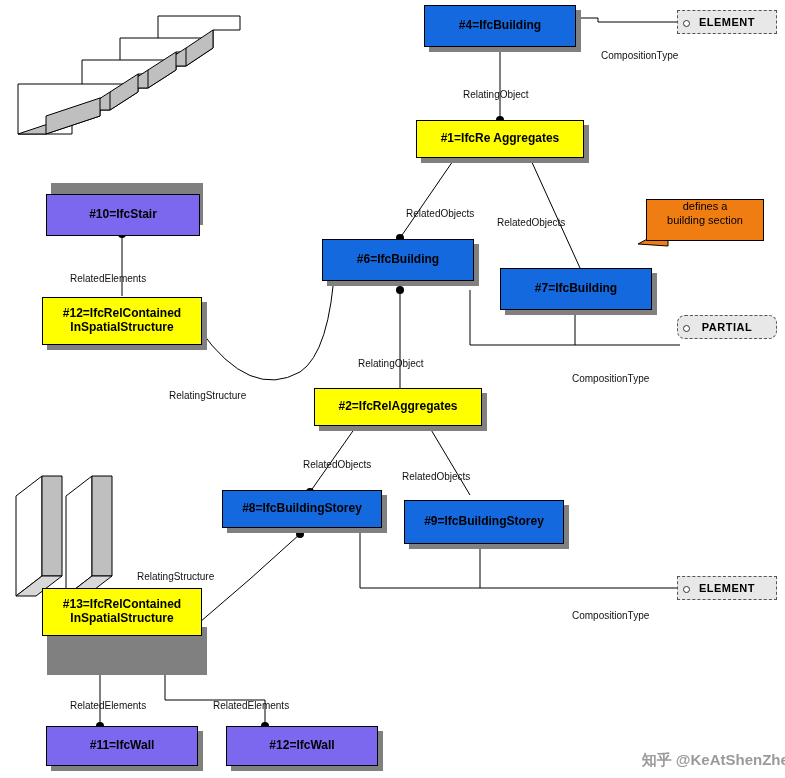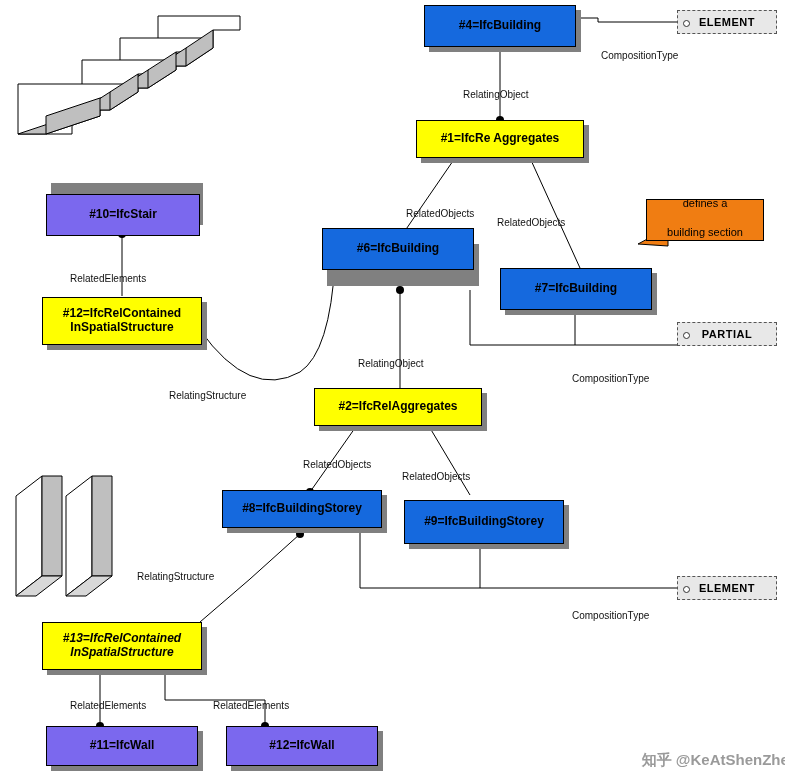--- a/index.html
+++ b/index.html
@@ -64,23 +64,22 @@
     position:absolute;
     box-sizing:border-box;
     background:#f07d12;
     border:1px solid #000;
     color:#000;
     font-size:11px;
     text-align:center;
     line-height:1.25;
     display:flex;
     align-items:center;
-    justify-content:flex-end;
+    justify-content:flex-start;
     z-index:6;
-    gap:16px;
   }
 
   
   .lbl{
     position:absolute;
     font-size:10px;
     color:#111;
     white-space:nowrap;
     z-index:7;
     margin-top:12px;
@@ -196,21 +195,21 @@
     <span>#10=IfcStair</span>
   </div>
 
   <div class="shadow" style="left:47px;top:302px;width:160px;height:48px;"></div>
   <div class="node yellow" style="left:42px;top:297px;width:160px;height:48px;flex-direction:column;">
     <span>#12=IfcRelContained</span>
     <span>InSpatialStructure</span>
   </div>
 
   <div class="shadow" style="left:327px;top:244px;width:152px;height:42px;"></div>
-  <div class="node blue" style="left:322px;top:228px;width:152px;height:42px;">
+  <div class="node blue" style="left:322px;top:239px;width:152px;height:42px;">
     <span>#6=IfcBuilding</span>
   </div>
 
   <div class="shadow" style="left:505px;top:273px;width:152px;height:42px;"></div>
   <div class="node blue" style="left:500px;top:268px;width:152px;height:42px;">
     <span>#7=IfcBuilding</span>
   </div>
 
   <div class="shadow" style="left:319px;top:393px;width:168px;height:38px;"></div>
   <div class="node yellow" style="left:314px;top:388px;width:168px;height:38px;">
@@ -221,40 +220,40 @@
   <div class="node blue" style="left:222px;top:490px;width:160px;height:38px;">
     <span>#8=IfcBuildingStorey</span>
   </div>
 
   <div class="shadow" style="left:409px;top:505px;width:160px;height:44px;"></div>
   <div class="node blue" style="left:404px;top:500px;width:160px;height:44px;">
     <span>#9=IfcBuildingStorey</span>
   </div>
 
   <div class="shadow" style="left:47px;top:627px;width:160px;height:48px;"></div>
-  <div class="node yellow" style="left:42px;top:622px;width:160px;height:48px;flex-direction:column;font-style:italic;">
+  <div class="node yellow" style="left:42px;top:588px;width:160px;height:48px;flex-direction:column;">
     <span>#13=IfcRelContained</span>
     <span>InSpatialStructure</span>
   </div>
 
   <div class="shadow" style="left:51px;top:731px;width:152px;height:40px;"></div>
   <div class="node purple" style="left:46px;top:726px;width:152px;height:40px;">
     <span>#11=IfcWall</span>
   </div>
 
   <div class="shadow" style="left:231px;top:731px;width:152px;height:40px;"></div>
   <div class="node purple" style="left:226px;top:726px;width:152px;height:40px;">
     <span>#12=IfcWall</span>
   </div>
 
   <div class="enum" style="left:677px;top:10px;width:100px;height:24px;">
     <span class="dot"></span>
     <span>ELEMENT</span>
   </div>
-  <div class="enum" style="left:677px;top:322px;width:100px;height:24px;">
+  <div class="enum" style="left:677px;top:315px;width:100px;height:24px;border-radius:8px;">
     <span class="dot"></span>
     <span>PARTIAL</span>
   </div>
   <div class="enum" style="left:677px;top:576px;width:100px;height:24px;">
     <span class="dot"></span>
     <span>ELEMENT</span>
   </div>
 
   <svg class="illus" style="left:620px;top:226px;" width="50" height="30" viewBox="0 0 50 30">
     <path d="M48 2 L18 18 L48 20 Z" fill="#f07d12" stroke="#000" stroke-width="1"></path>

